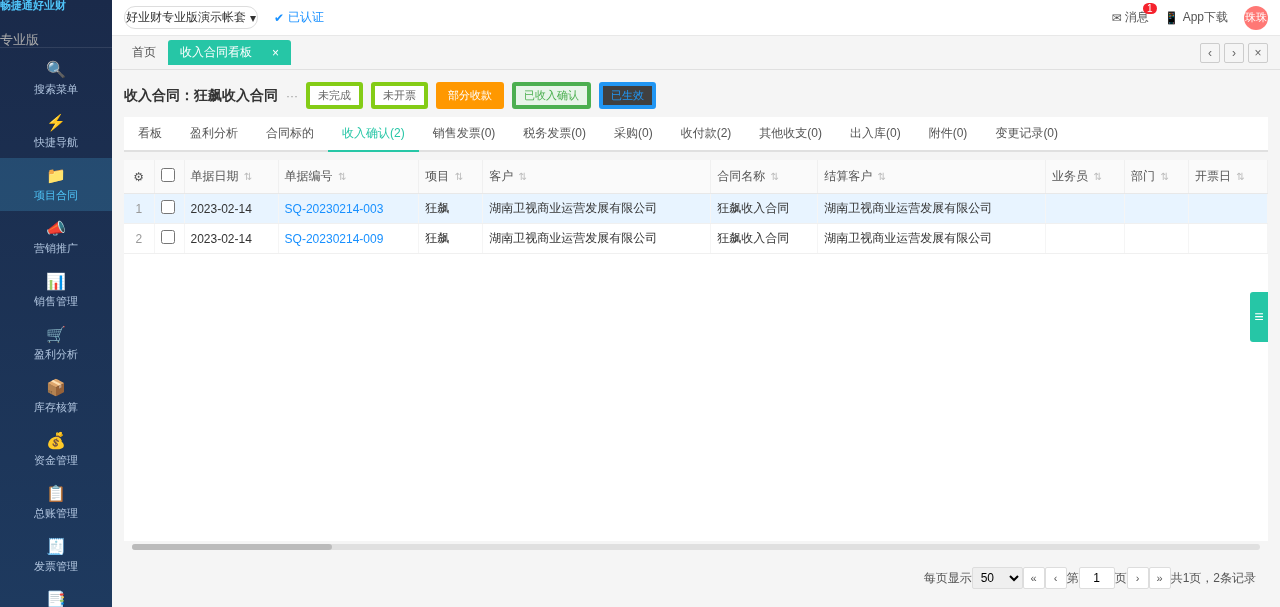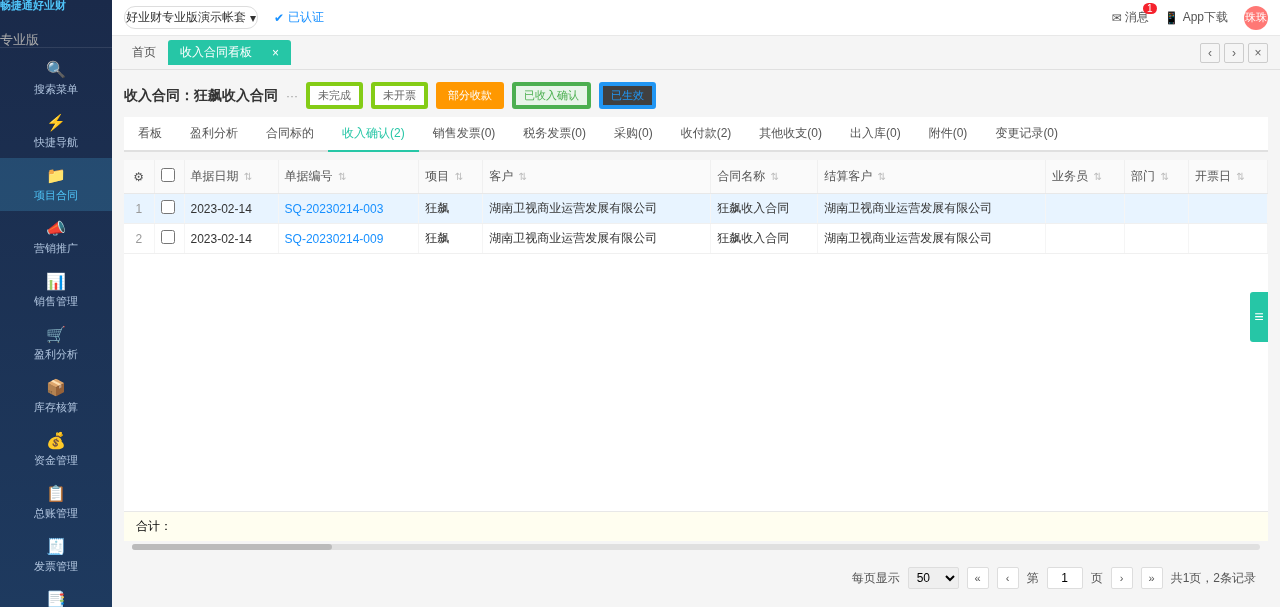--- a/index.html
+++ b/index.html
@@ -68,21 +68,21 @@
 
     
     .table-footer { background: #fffef0; border-top: 1px solid #e8e8e8; padding: 6px 12px; display: flex; align-items: center; }
 
     
     .scrollbar-area { background: #f5f5f5; height: 12px; display: flex; align-items: center; padding: 2px 8px; }
     .scrollbar-track { flex: 1; background: #e0e0e0; border-radius: 4px; height: 6px; position: relative; }
     .scrollbar-thumb { width: 200px; height: 6px; background: #bbb; border-radius: 4px; position: absolute; left: 0; }
 
     
-    .pagination { display: flex; align-items: center; justify-content: flex-end; padding: 6px 12px; background: #f5f5f5; gap: 8px; font-size: 12px; color: #555; }
+    .pagination { display: flex; align-items: center; justify-content: flex-end; padding: 6px 12px; background: #f5f5f5; font-size: 12px; color: #555; }
     .page-btn { width: 22px; height: 22px; border: 1px solid #ddd; background: #fff; border-radius: 2px; cursor: pointer; display: flex; align-items: center; justify-content: center; font-size: 11px; color: #555; }
     .page-input { width: 36px; height: 22px; border: 1px solid #ddd; text-align: center; border-radius: 2px; font-size: 12px; }
     .page-size-select { height: 22px; border: 1px solid #ddd; border-radius: 2px; font-size: 12px; padding: 0 4px; cursor: pointer; }
 
     
     .right-action { position: absolute; right: 0; top: 50%; transform: translateY(-50%); background: #26c6a6; color: #fff; width: 18px; display: flex; flex-direction: column; align-items: center; justify-content: center; padding: 4px 0; cursor: pointer; border-radius: 3px 0 0 3px; }
     .page-wrapper { position: relative; flex: 1; display: flex; flex-direction: column; overflow: hidden; }
   </style>
 </head>
 <body>
@@ -255,23 +255,20 @@
     <td>湖南卫视商业运营发展有限公司</td>
     <td>狂飙收入合同</td>
     <td>湖南卫视商业运营发展有限公司</td>
     <td></td>
     <td></td>
     <td></td>
   </tr>
             </tbody>
         </table>
       </div>
-      <div class="table-footer">
-        <span>合计：</span>
-      </div>
       <div class="scrollbar-area">
         <div class="scrollbar-track">
           <div class="scrollbar-thumb"></div>
         </div>
       </div>
 
       <div class="right-action" style="position:absolute;right:0;top:40%;width:18px;height:50px;background:#26c6a6;color:#fff;display:flex;align-items:center;justify-content:center;border-radius:3px 0 0 3px;cursor:pointer;font-size:16px;">
         ≡
       </div>
     </div>

